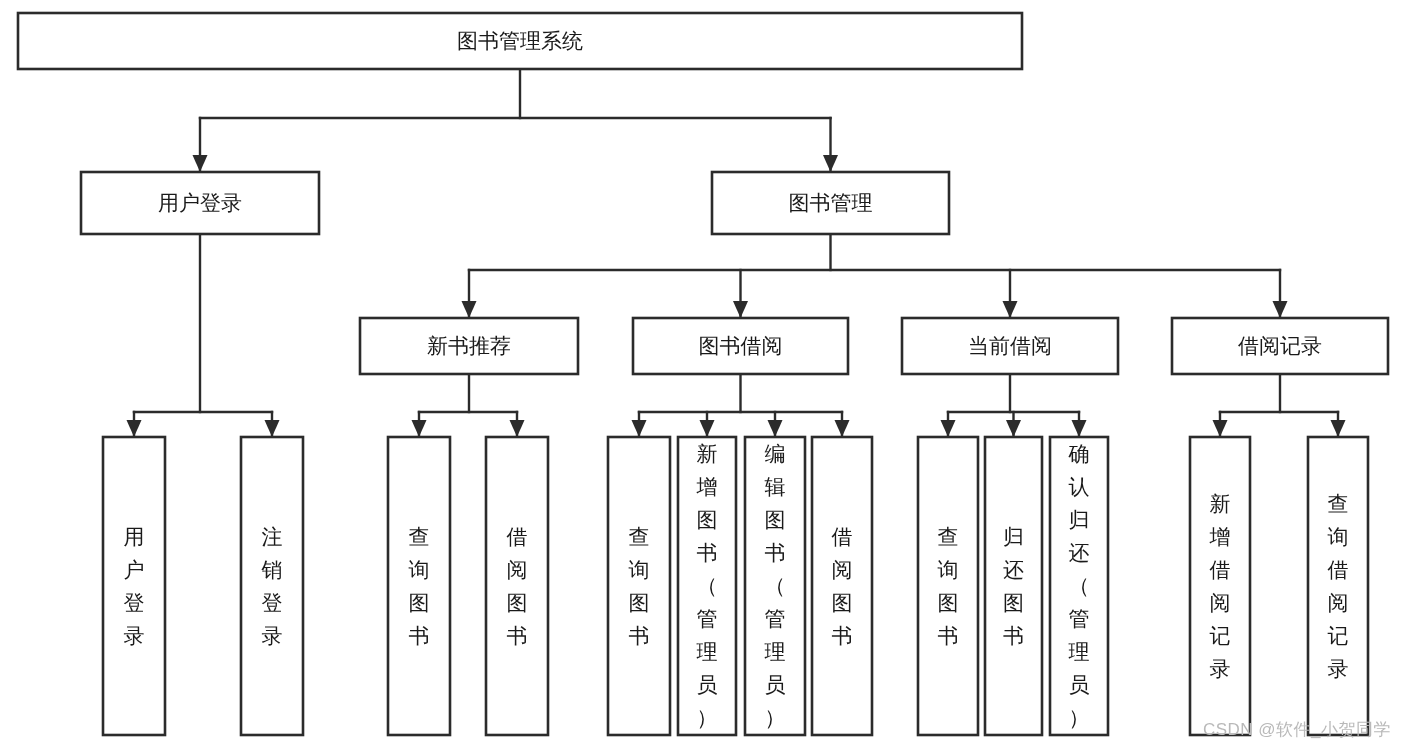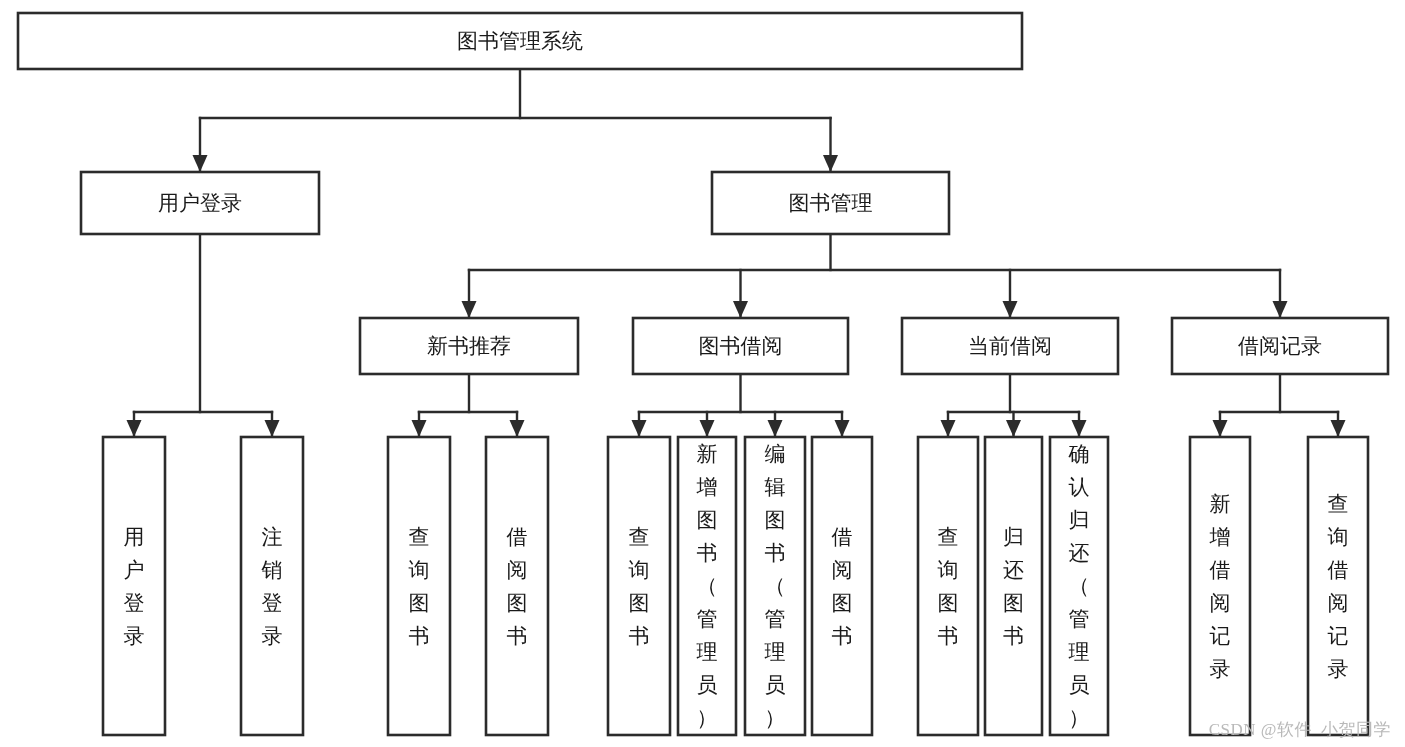--- a/index.html
+++ b/index.html
@@ -49,21 +49,21 @@
   .node-label-v {
     fill: #1a1a1a;
     font-family: "Liberation Sans", "DejaVu Sans", sans-serif;
     font-size: 21px;
     text-anchor: middle;
   }
   .watermark {
     position: absolute;
     right: 14px;
     bottom: 6px;
-    font-family: Liberation Serif, serif;
+    font-family: Liberation Sans, sans-serif;
     font-size: 17px;
     color: #b9b9b9;
     letter-spacing: 0.5px;
     white-space: nowrap;
     user-select: none;
   }
 </style>
 </head>
 <body>
 

